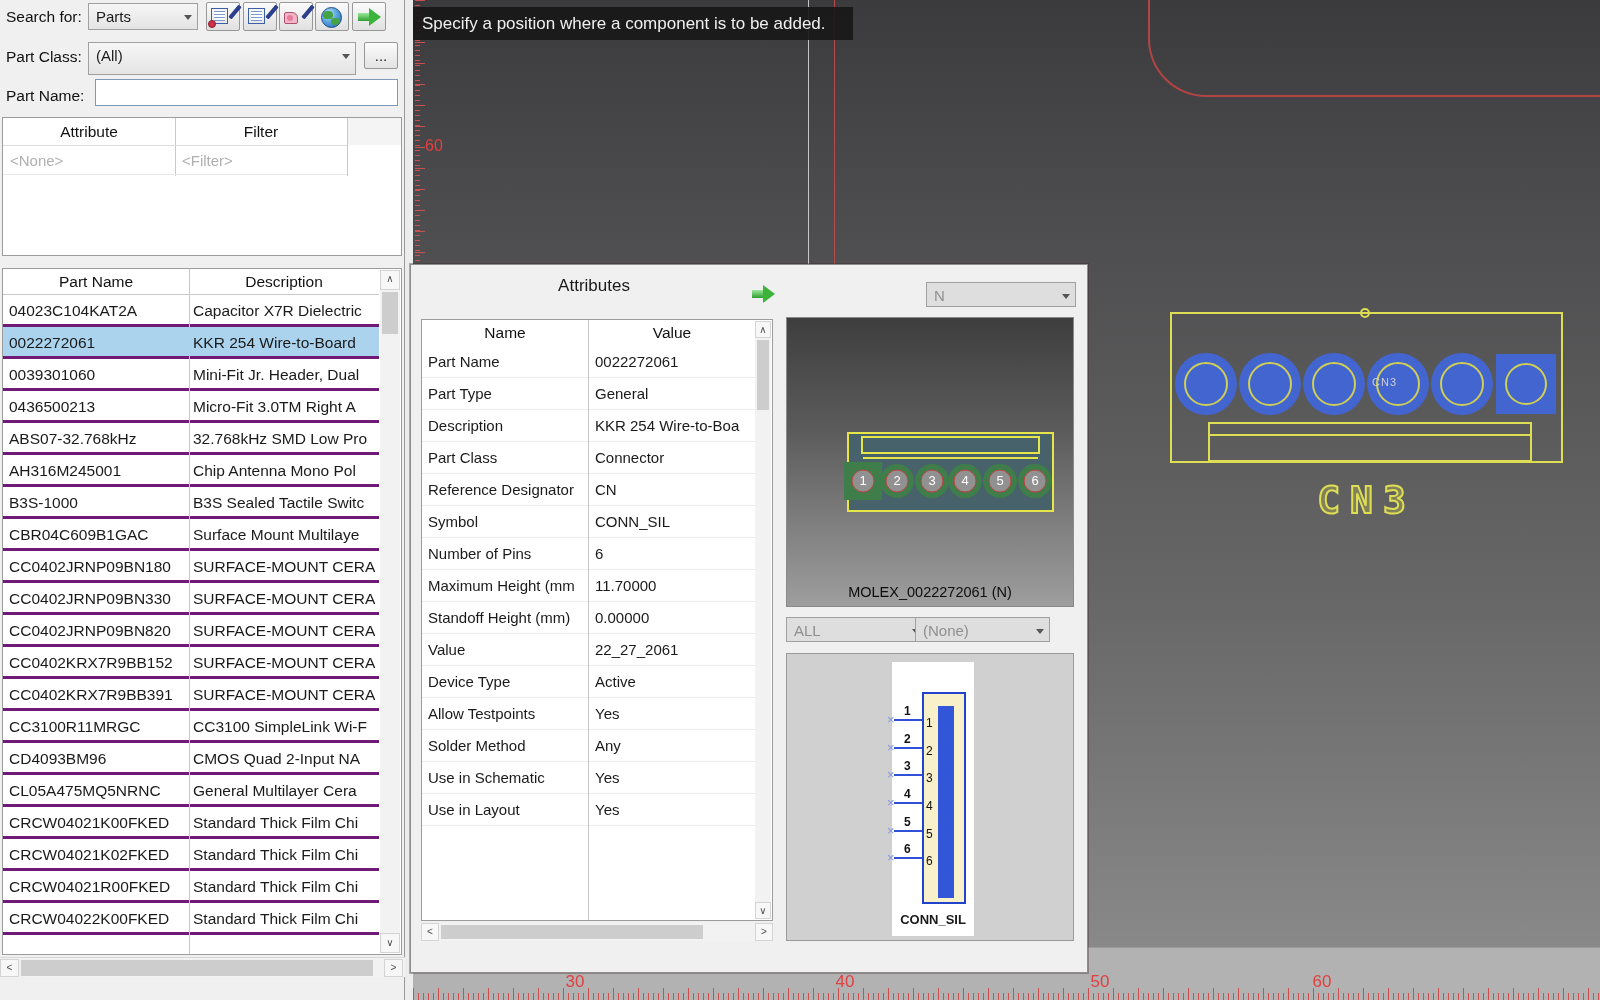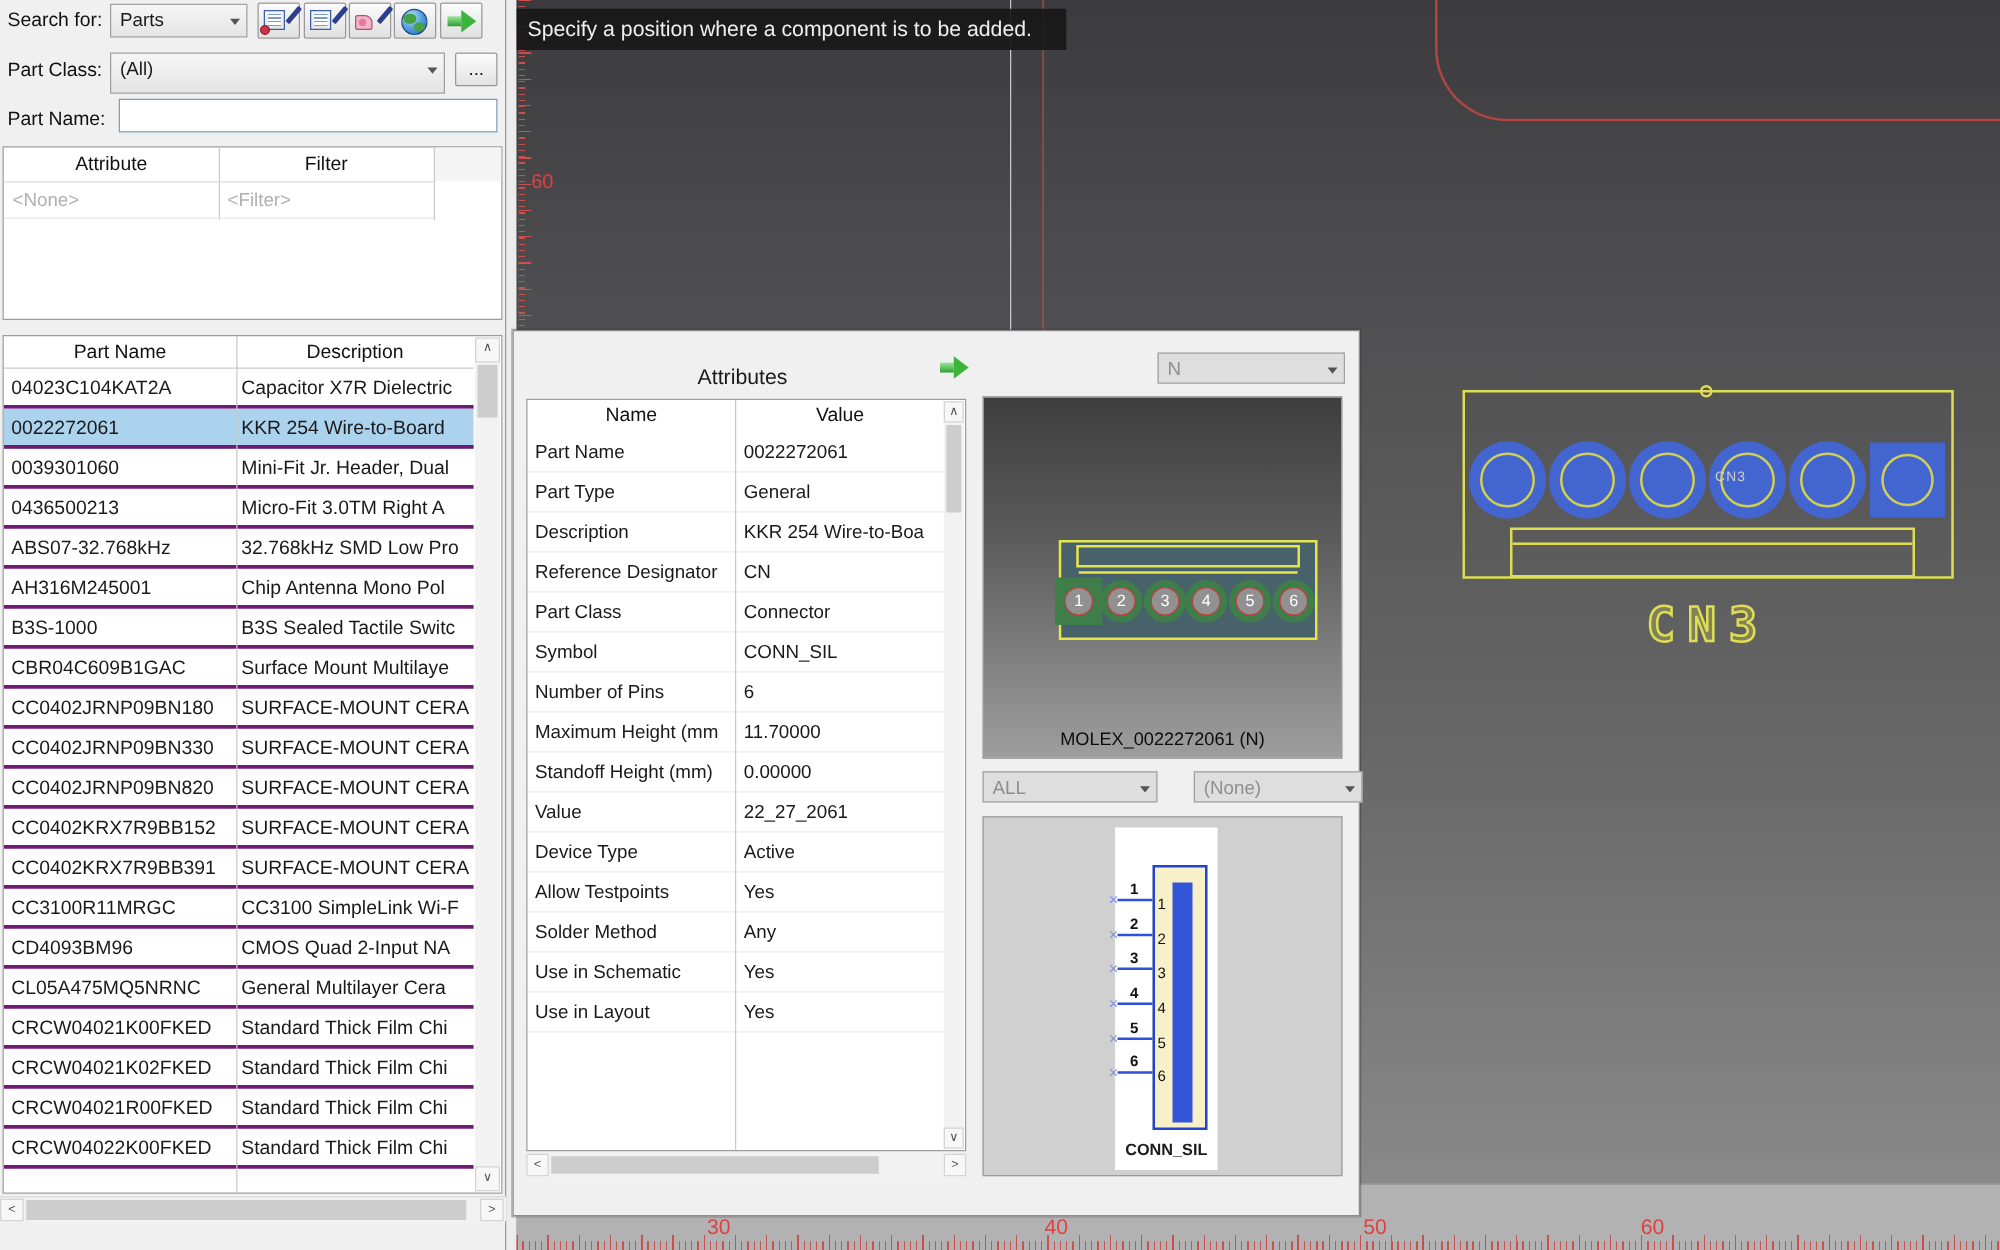--- a/index.html
+++ b/index.html
@@ -295,21 +295,21 @@
   </div>
 
   <div class="sb-track" style="left:0; top:957px; width:405px; height:20px; border-top:1px solid #d8d8d8">
     <div class="sb-btn" style="left:0; top:1px; width:19px; height:18px; line-height:16px">&lt;</div>
     <div class="sb-thumb" style="left:21px; top:2px; width:352px; height:16px"></div>
     <div class="sb-btn" style="right:2px; top:1px; width:19px; height:18px; line-height:16px">&gt;</div>
   </div>
 </div>
 
 <div id="attr-dialog">
-  <div class="abs" style="left:10px; top:27px; width:346px; text-align:center; font-size:17px">Attributes</div>
+  <div class="abs" style="left:10px; top:11px; width:346px; text-align:center; font-size:17px">Attributes</div>
   <div class="abs" style="left:338px; top:16px; width:32px; height:26px">
     <span class="garrow" style="left:3px; top:4px; width:26px; height:18px">
       <span class="shaft"></span>
         <span class="head"></span>
     </span>
   </div>
 
   <div class="box" style="left:10px; top:54px; width:352px; height:602px">
     <div class="hdr-cell" style="left:0; width:166px">Name</div>
     <div class="hdr-cell" style="left:166px; width:168px">Value</div>
@@ -320,26 +320,26 @@
         </div>
       <div class="arow">
           <span class="n">Part Type</span>
           <span class="v">General</span>
         </div>
       <div class="arow">
           <span class="n">Description</span>
           <span class="v">KKR 254 Wire-to-Boa</span>
         </div>
       <div class="arow">
+          <span class="n">Part Class</span>
+          <span class="v">Connector</span>
+        </div>
+      <div class="arow">
           <span class="n">Reference Designator</span>
           <span class="v">CN</span>
-        </div>
-      <div class="arow">
-          <span class="n">Part Class</span>
-          <span class="v">Connector</span>
         </div>
       <div class="arow">
           <span class="n">Symbol</span>
           <span class="v">CONN_SIL</span>
         </div>
       <div class="arow">
           <span class="n">Number of Pins</span>
           <span class="v">6</span>
         </div>
       <div class="arow">
@@ -415,21 +415,21 @@
     <div class="fp-pad" style="left:231px; top:146px">
         <span class="fp-hole">6</span>
       </div>
     <div class="abs" style="left:0; bottom:6px; width:100%; text-align:center; color:#0d0d0d; font-size:14.5px">MOLEX_0022272061 (N)</div>
   </div>
 
   <div class="combo dim" style="left:375px; top:352px; width:140px; height:25px">
     <span>ALL</span>
     <span class="carr"></span>
   </div>
-  <div class="combo dim" style="left:544px; top:352px; width:135px; height:25px">
+  <div class="combo dim" style="left:504px; top:352px; width:135px; height:25px">
     <span>(None)</span>
     <span class="carr"></span>
   </div>
 
   <div id="sym-preview">
     <div class="sym-strip">
       <div class="sym-rect"></div>
       <div class="sym-bar"></div>
 
       <span class="sym-numout" style="top:42px">1</span>

